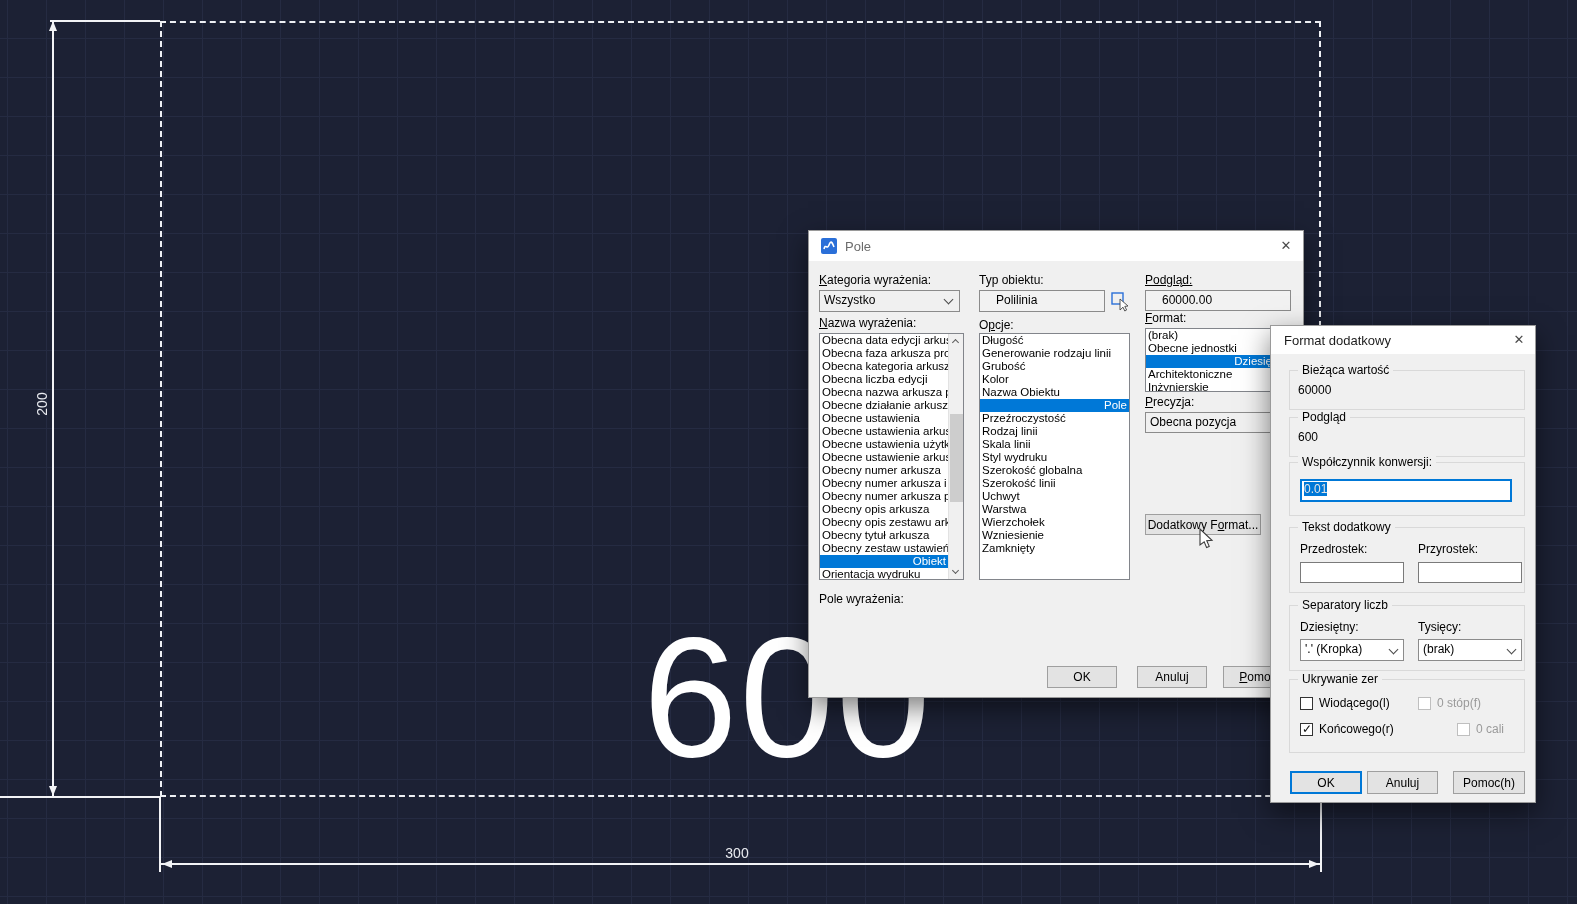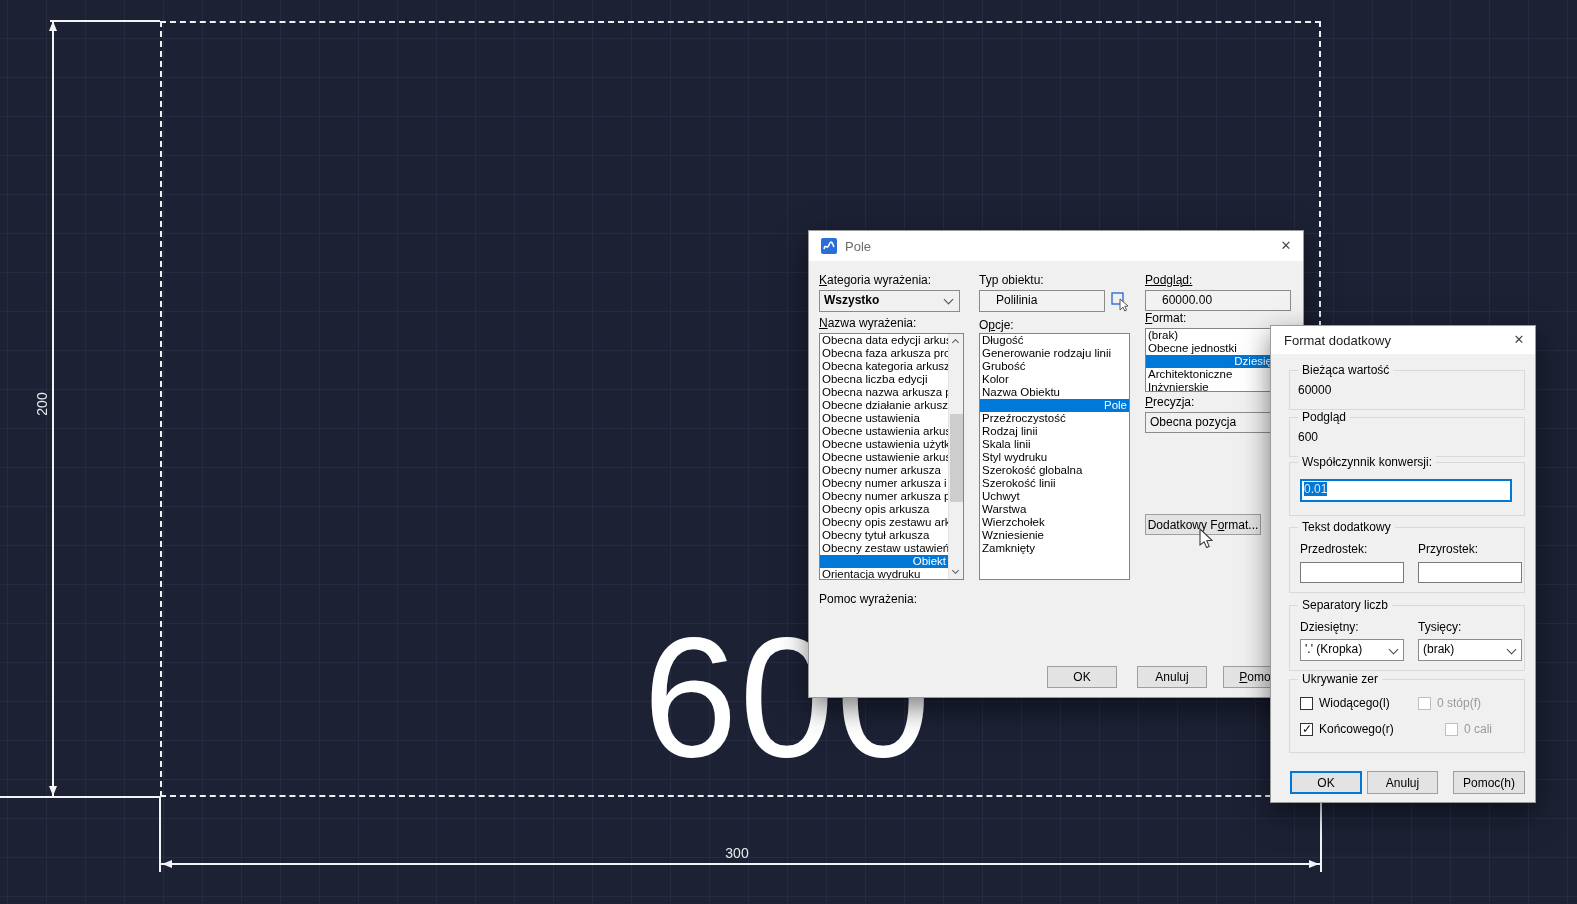--- a/index.html
+++ b/index.html
@@ -82,21 +82,21 @@
         <svg width="16" height="16" viewBox="0 0 16 16">
             <rect x="0" y="0" width="16" height="16" rx="2" fill="#2a6fd8"></rect>
             <path d="M3 11 C4.5 5,6 12,8 7 S11 4,13 9" stroke="#fff" stroke-width="1.6" fill="none"></path>
           </svg>
       </span>
       <span class="title-text" style="left:36px;top:8px;">Pole</span>
       <span class="close-btn" style="right:0;width:34px;line-height:30px;">✕</span>
     </div>
 
     <div class="lbl" style="left:10px;top:42px;"><span></span><span class="mn">K</span><span>ategoria wyrażenia:</span></div>
-    <div class="combo" style="left:10px;top:59px;width:141px;height:22px;font-weight:bold;">
+    <div class="combo" style="left:10px;top:59px;width:141px;height:22px;">
       <span>Wszystko</span>
       <span class="chev" style="right:7px;top:5px;"></span>
     </div>
 
     <div class="lbl" style="left:170px;top:42px;">Typ obiektu:</div>
     <div class="tbox" style="left:170px;top:59px;width:126px;height:22px;">Polilinia</div>
     <div class="abs" style="left:300px;top:59px;width:22px;height:22px;">
       <svg width="22" height="22" viewBox="0 0 22 22">
           <rect x="3" y="3" width="11" height="11" fill="none" stroke="#2a6fd8" stroke-width="1.4"></rect>
           <path d="M11 9 L11 20 L14 17.2 L15.8 21 L17.6 20 L15.8 16.4 L19 16 Z" fill="#fff" stroke="#444" stroke-width="0.9"></path>
@@ -171,21 +171,21 @@
     <div class="lbl" style="left:336px;top:164px;"><span></span><span class="mn">P</span><span>recyzja:</span></div>
     <div class="combo" style="left:336px;top:181px;width:146px;height:21px;">
       <span>Obecna pozycja</span>
       <span class="chev" style="right:7px;top:5px;"></span>
     </div>
 
     <div class="btn" style="left:336px;top:283px;width:116px;height:21px;">
         <span><span>Dodatkowy F</span><span class="mn">o</span><span>rmat...</span></span>
       </div>
 
-    <div class="lbl" style="left:10px;top:361px;">Pomoc wyrażenia:</div>
+    <div class="lbl" style="left:10px;top:361px;">Pole wyrażenia:</div>
 
     <div class="btn" style="left:238px;top:435px;width:70px;height:22px;">OK</div>
     <div class="btn" style="left:328px;top:435px;width:70px;height:22px;">Anuluj</div>
     <div class="btn" style="left:414px;top:435px;width:70px;height:22px;">
         <span><span></span><span class="mn">P</span><span>omoc</span></span>
       </div>
   </div>
 
   <div class="abs dialog" style="left:1270px;top:325px;width:266px;height:478px;z-index:20;">
     <div class="titlebar" style="height:28px;">
@@ -237,21 +237,21 @@
         <span class="cb-lab">Wiodącego(l)</span>
       </div>
       <div class="cb-row" style="left:128px;top:16px;">
         <span class="cb disabled"></span>
         <span class="cb-lab disabled">0 stóp(f)</span>
       </div>
       <div class="cb-row" style="left:10px;top:42px;">
         <span class="cb checked"></span>
         <span class="cb-lab">Końcowego(r)</span>
       </div>
-      <div class="cb-row" style="left:128px;top:42px;padding-left:27px;">
+      <div class="cb-row" style="left:140px;top:42px;padding-left:27px;">
         <span class="cb disabled"></span>
         <span class="cb-lab disabled">0 cali</span>
       </div>
     </div>
 
     <div class="btn default" style="left:19px;top:445px;width:72px;height:23px;">OK</div>
     <div class="btn" style="left:96px;top:445px;width:71px;height:23px;">Anuluj</div>
     <div class="btn" style="left:182px;top:445px;width:72px;height:23px;">Pomoc(h)</div>
   </div>
 

